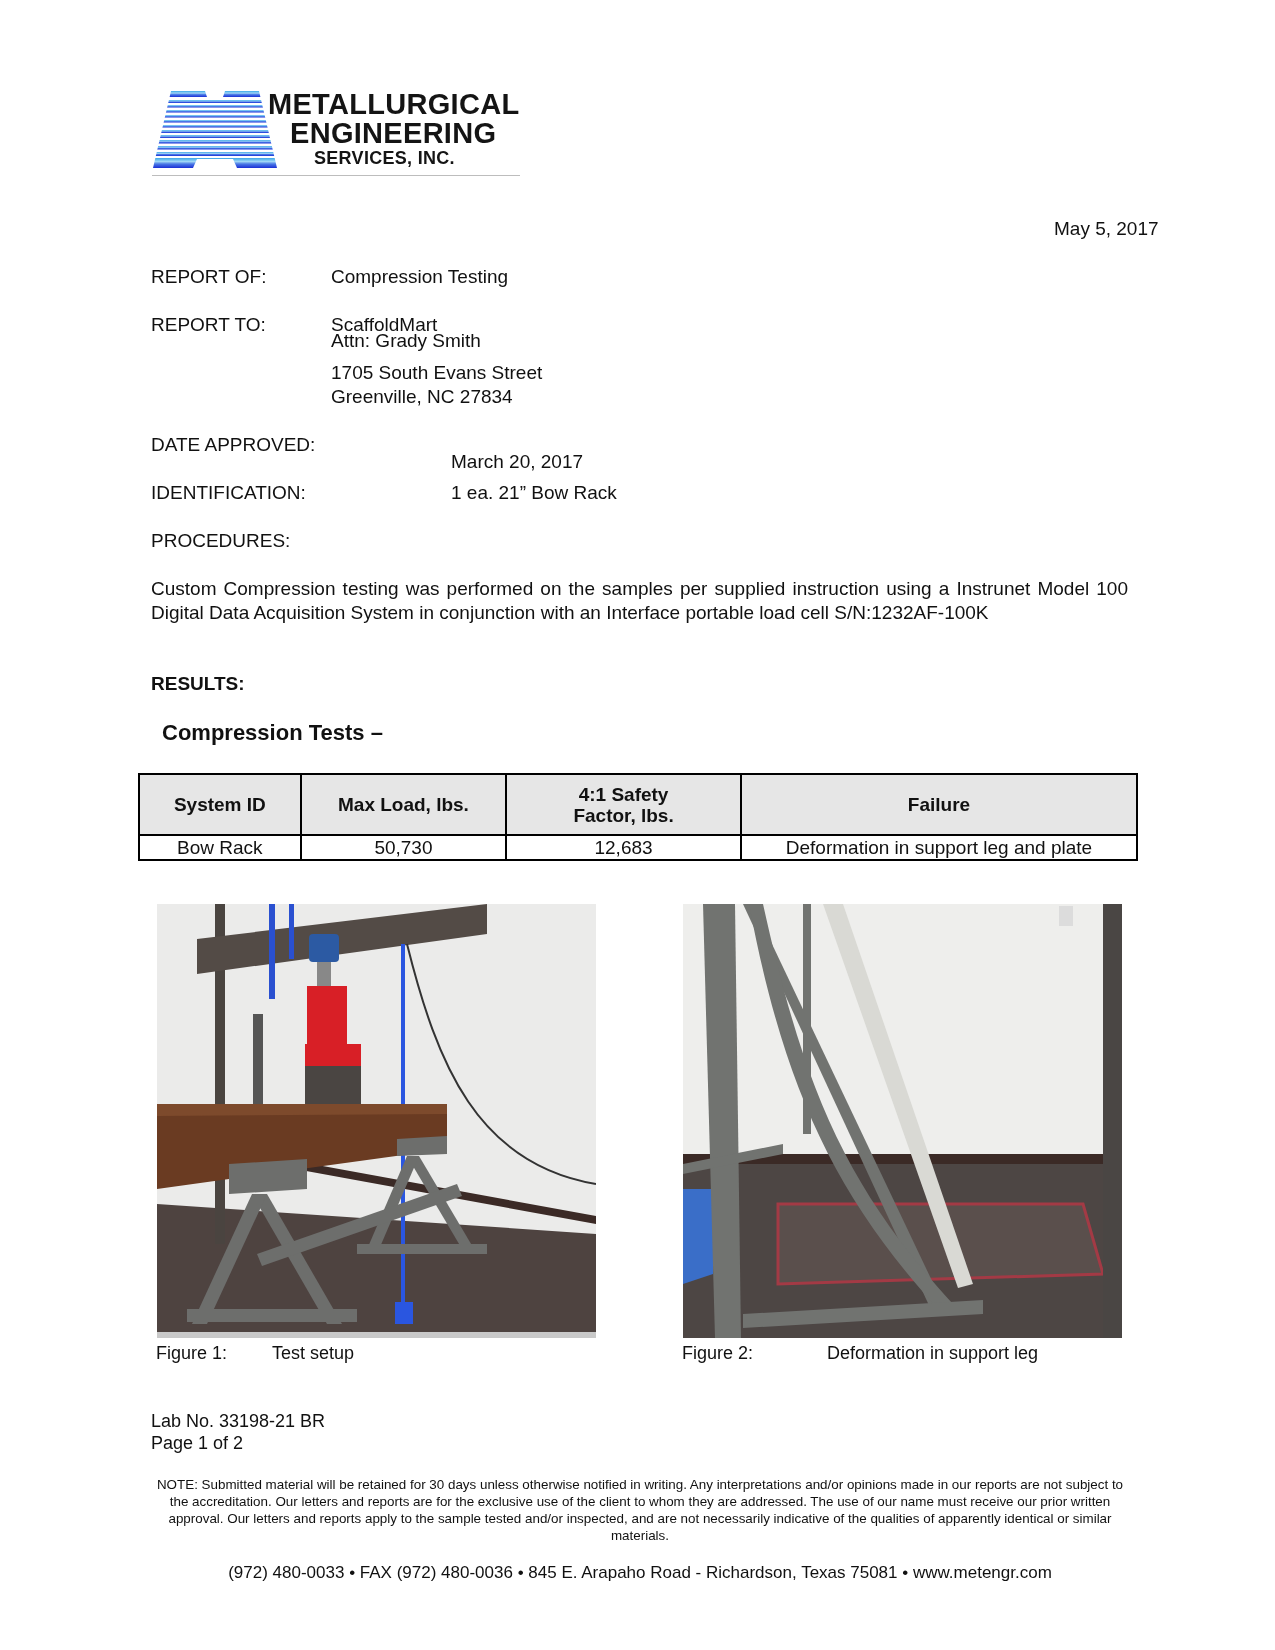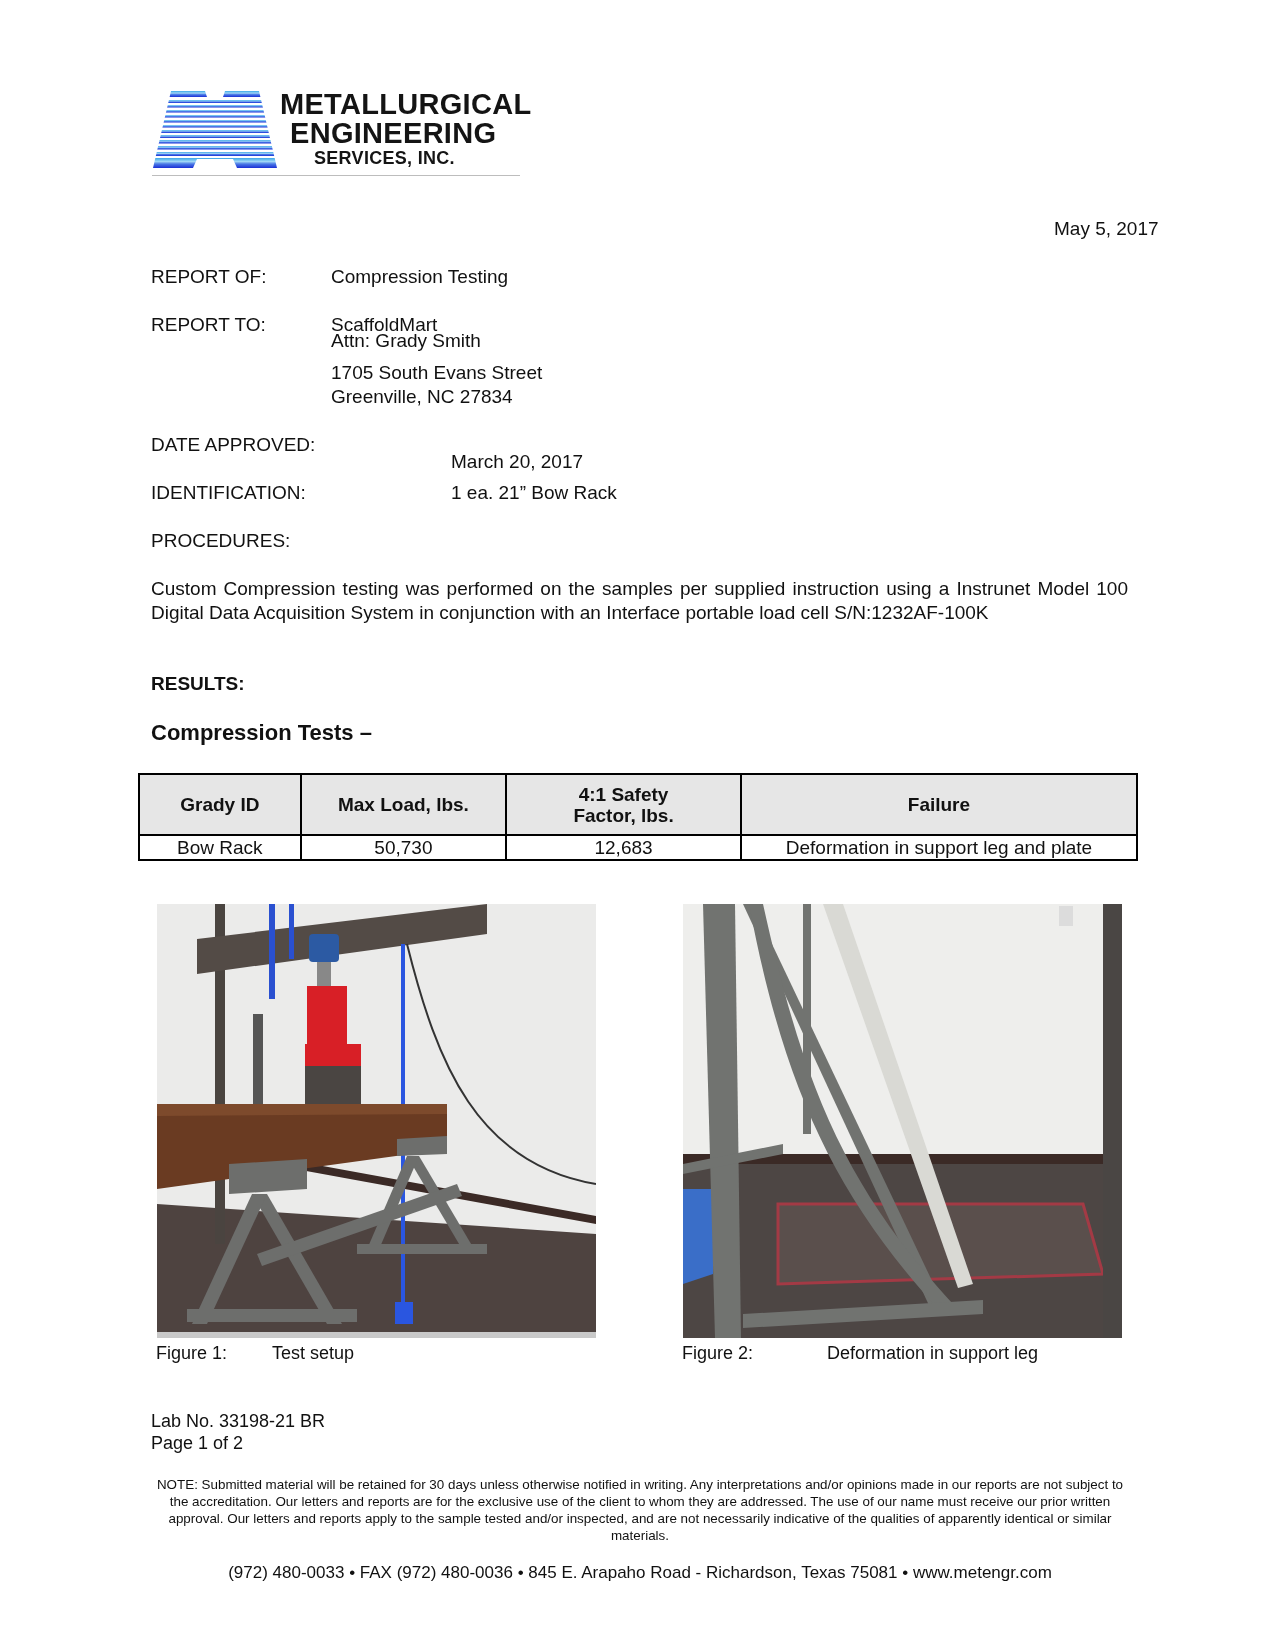--- a/index.html
+++ b/index.html
@@ -4,34 +4,34 @@
 <style>
   html, body { margin: 0; padding: 0; background: #ffffff; }
   body { width: 1275px; height: 1650px; position: relative; overflow: hidden;
          font-family: "Liberation Sans", "DejaVu Sans", sans-serif; color: #111; }
   .abs { position: absolute; }
   .txt { font-size: 19px; line-height: 24px; white-space: nowrap; }
 
   
   .logo-mark { left: 153px; top: 91px; width: 124px; height: 77px; }
   .logo-text { left: 268px; font-weight: bold; color: #141414; white-space: nowrap; letter-spacing: 0.3px; }
-  .logo-l1 { top: 88px; font-size: 29px; margin-left: 12px; }
+  .logo-l1 { top: 88px; font-size: 29px; }
   .logo-l2 { top: 117px; left: 290px; font-size: 29px; }
   .logo-l3 { top: 148px; left: 314px; font-size: 18px; }
   .logo-rule { left: 152px; top: 175px; width: 368px; height: 1px; background: #bdbdbd; }
 
   .date { left: 1010px; top: 217px; margin-left: 44px; }
   .label { left: 151px; }
   .val1 { left: 331px; }
   .val2 { left: 451px; }
 
   .para { left: 151px; top: 577px; width: 977px; font-size: 19px; line-height: 24px; text-align: justify; white-space: normal; }
 
   .results { left: 151px; top: 673px; font-weight: bold; font-size: 19px; }
-  .heading { left: 151px; top: 720px; font-weight: bold; font-size: 22px; }
+  .heading { left: 162px; top: 720px; font-weight: bold; font-size: 22px; }
 
   
   table.results-table { position: absolute; left: 138px; top: 773px; width: 1000px;
     border-collapse: collapse; font-size: 19px; }
   table.results-table th, table.results-table td { border: 2px solid #000; text-align: center; padding: 0; }
   table.results-table th { background: #e6e6e6; font-weight: bold; height: 47px; line-height: 21px; }
   table.results-table td { height: 23px; line-height: 22px; }
 
   
   .photo { top: 904px; width: 439px; height: 434px; overflow: hidden; }
@@ -109,21 +109,21 @@
 
 <table class="results-table">
   <colgroup>
     <col style="width:162px">
       <col style="width:206px">
       <col style="width:235px">
       <col style="width:397px">
   </colgroup>
   <thead>
     <tr>
-      <th>Grady ID</th>
+      <th>System ID</th>
       <th>Max Load, lbs.</th>
       <th style="padding:6px 40px">4:1 Safety Factor, lbs.</th>
       <th>Failure</th>
     </tr>
   </thead>
   <tbody>
     <tr>
       <td>Bow Rack</td>
       <td>50,730</td>
       <td>12,683</td>

